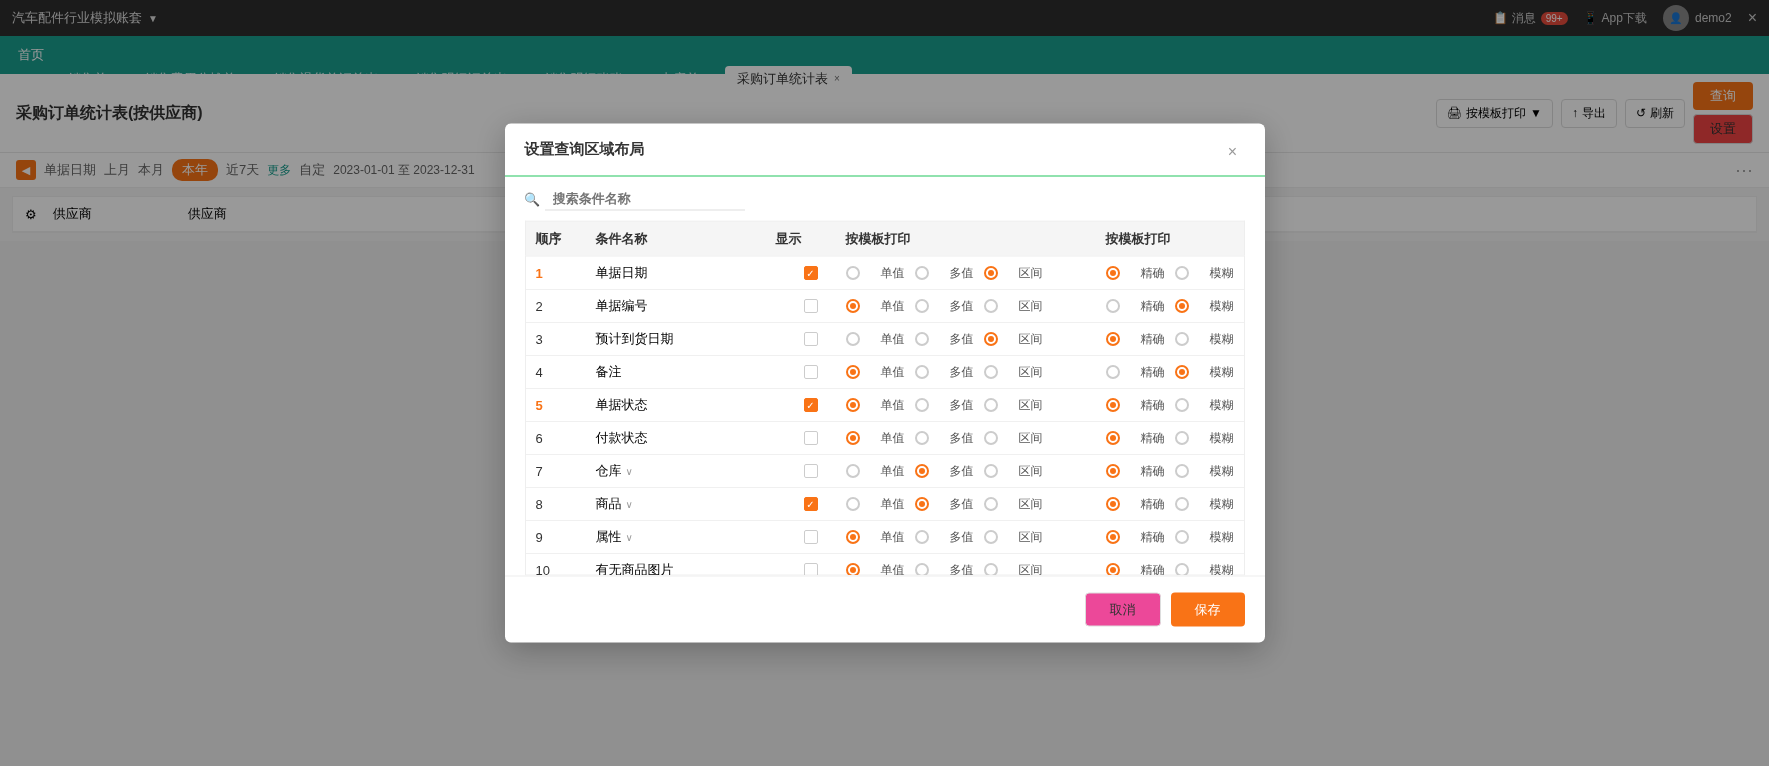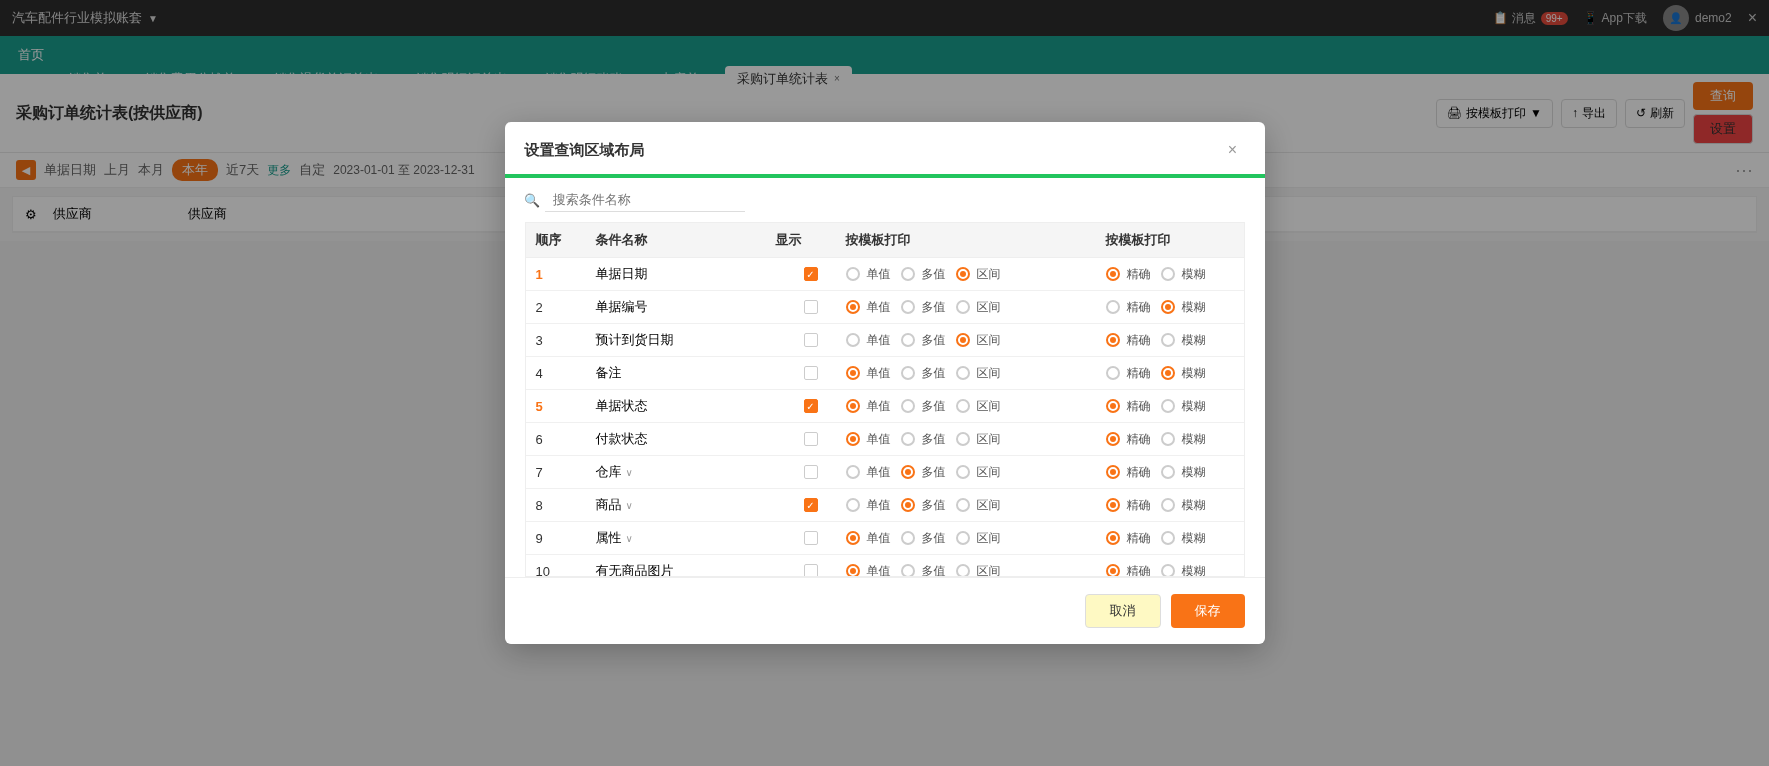--- a/index.html
+++ b/index.html
@@ -165,23 +165,23 @@
       border-radius: 6px;
       width: 760px;
       max-height: 680px;
       z-index: 200;
       display: flex;
       flex-direction: column;
       box-shadow: 0 8px 32px rgba(0,0,0,0.25);
     }
     .modal-header {
       padding: 16px 20px 12px;
-      border-bottom: 4px solid #22c55e;
-      display: flex;
-      align-items: center;
+      border-bottom: 1px solid #22c55e;
+      display: flex;
+      align-items: flex-start;
       justify-content: space-between;
     }
     .modal-title { font-size: 15px; font-weight: bold; color: #333; }
     .modal-close {
       width: 24px; height: 24px;
       display: flex; align-items: center; justify-content: center;
       cursor: pointer; color: #999; font-size: 16px;
       border: none; background: none;
     }
     .modal-tabs {
@@ -210,20 +210,21 @@
       align-items: center;
     }
     .modal-search-input {
       border: none;
       border-bottom: 1px solid #ddd;
       outline: none;
       padding: 4px 8px;
       width: 200px;
       font-size: 13px;
       color: #737373;
+      font-weight: bold;
     }
     .modal-search-icon { color: #999; margin-right: 4px; }
 
     
     .modal-table {
       flex: 1;
       overflow: hidden;
       display: flex;
       flex-direction: column;
       padding: 0 20px;
@@ -249,21 +250,21 @@
       grid-template-columns: 60px 180px 70px 260px 200px;
       padding: 7px 10px;
       border-bottom: 1px solid #f0f0f0;
       align-items: center;
       font-size: 13px;
     }
     .row-num { color: #f97316; font-weight: bold; }
 
     
     .radio-group { display: flex; align-items: center; gap: 10px; }
-    .radio-option { display: flex; align-items: center; gap: 7px; cursor: pointer; }
+    .radio-option { display: flex; align-items: center; gap: 21px; cursor: pointer; }
     .radio-circle {
       width: 14px; height: 14px;
       border-radius: 50%;
       border: 2px solid #ccc;
       display: flex; align-items: center; justify-content: center;
       flex-shrink: 0;
     }
     .radio-circle.checked { border-color: #f97316; }
     .radio-circle.checked::after {
       content: '';
@@ -297,21 +298,21 @@
       padding: 16px 20px;
       display: flex;
       justify-content: flex-end;
       gap: 10px;
       border-top: 1px solid #eee;
     }
     .btn-cancel {
       padding: 7px 24px;
       border: 1px solid #ddd;
       border-radius: 4px;
-      background: #fef9c3;
+      background: #ec4899;
       cursor: pointer;
       font-size: 13px;
       color: #333;
       text-align: center;
     }
     .btn-save {
       padding: 7px 24px;
       border: none;
       border-radius: 4px;
       background: #f97316;

